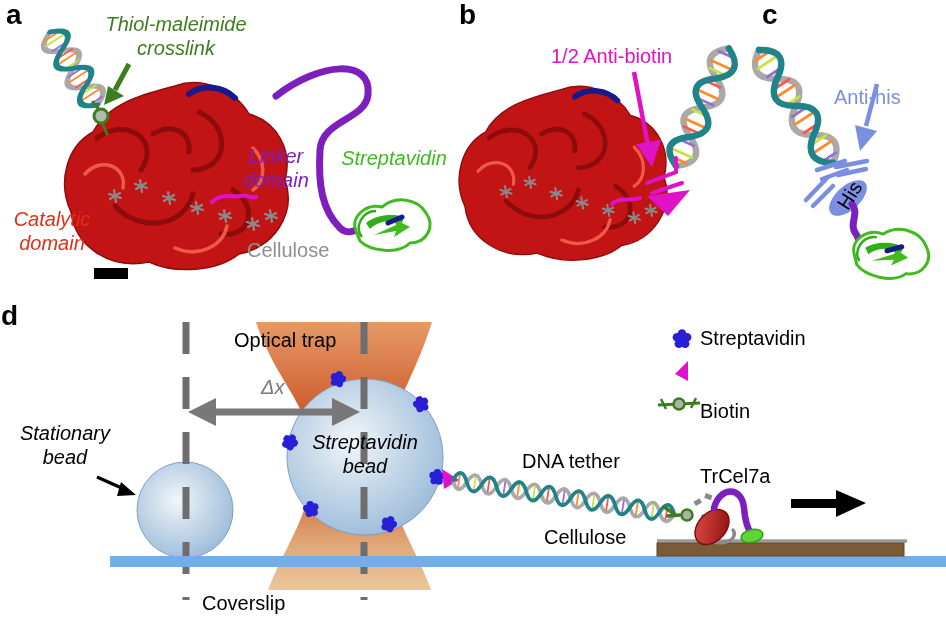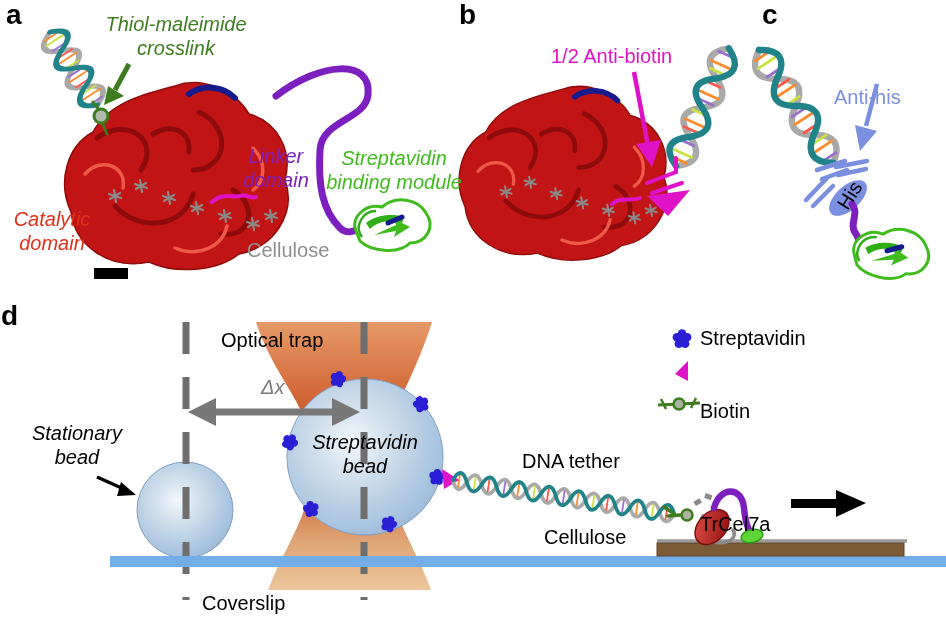--- a/index.html
+++ b/index.html
@@ -277,44 +277,43 @@
   <div class="blk c-thiol" style="left:86px;top:12px;width:180px;">
     <div>Thiol-maleimide</div>
     <div>crosslink</div>
   </div>
   <div class="blk c-purple" style="left:224px;top:105px;width:104px;margin-top:39px;">
     <div>Linker</div>
     <div>domain</div>
   </div>
   <div class="blk c-cbm" style="left:316px;top:146px;width:156px;">
     <div>Streptavidin</div>
-    <div>binding module</div>
   </div>
   <div class="blk c-red" style="left:2px;top:207px;width:100px;text-align:center;">
     <div>Catalytic</div>
     <div>domain</div>
   </div>
   <div class="lbl c-gray" style="left:247px;top:240px;">Cellulose</div>
 
   <div class="lbl c-magenta" style="left:551px;top:46px;">1/2 Anti-biotin</div>
 
   <div class="lbl c-antihis" style="left:834px;top:58px;">Anti-his</div>
   <div class="lbl his" style="left:828px;top:185px;width:44px;text-align:center;">His</div>
 
-  <div class="lbl" style="left:221px;top:330px;">Optical trap</div>
+  <div class="lbl" style="left:234px;top:330px;">Optical trap</div>
   <div class="lbl c-dx" style="left:261px;top:377px;">Δx</div>
-  <div class="blk" style="left:0px;top:421px;width:130px;margin-left:12px;">
+  <div class="blk" style="left:0px;top:421px;width:130px;">
     <div>Stationary</div>
     <div>bead</div>
   </div>
   <div class="blk" style="left:295px;top:430px;width:140px;">
     <div>Streptavidin</div>
     <div>bead</div>
   </div>
   <div class="lbl" style="left:522px;top:451px;text-align:center;">DNA tether</div>
-  <div class="lbl" style="left:700px;top:466px;margin-top:48px;">TrCel7a</div>
+  <div class="lbl" style="left:700px;top:466px;">TrCel7a</div>
   <div class="lbl" style="left:544px;top:527px;">Cellulose</div>
   <div class="lbl" style="left:202px;top:576px;margin-top:17px;">Coverslip</div>
 
   <div class="lbl" style="left:700px;top:328px;">Streptavidin</div>
   <div class="lbl" style="left:700px;top:361px;margin-top:40px;">Biotin</div>
 
 </div>
 
 </body></html>

